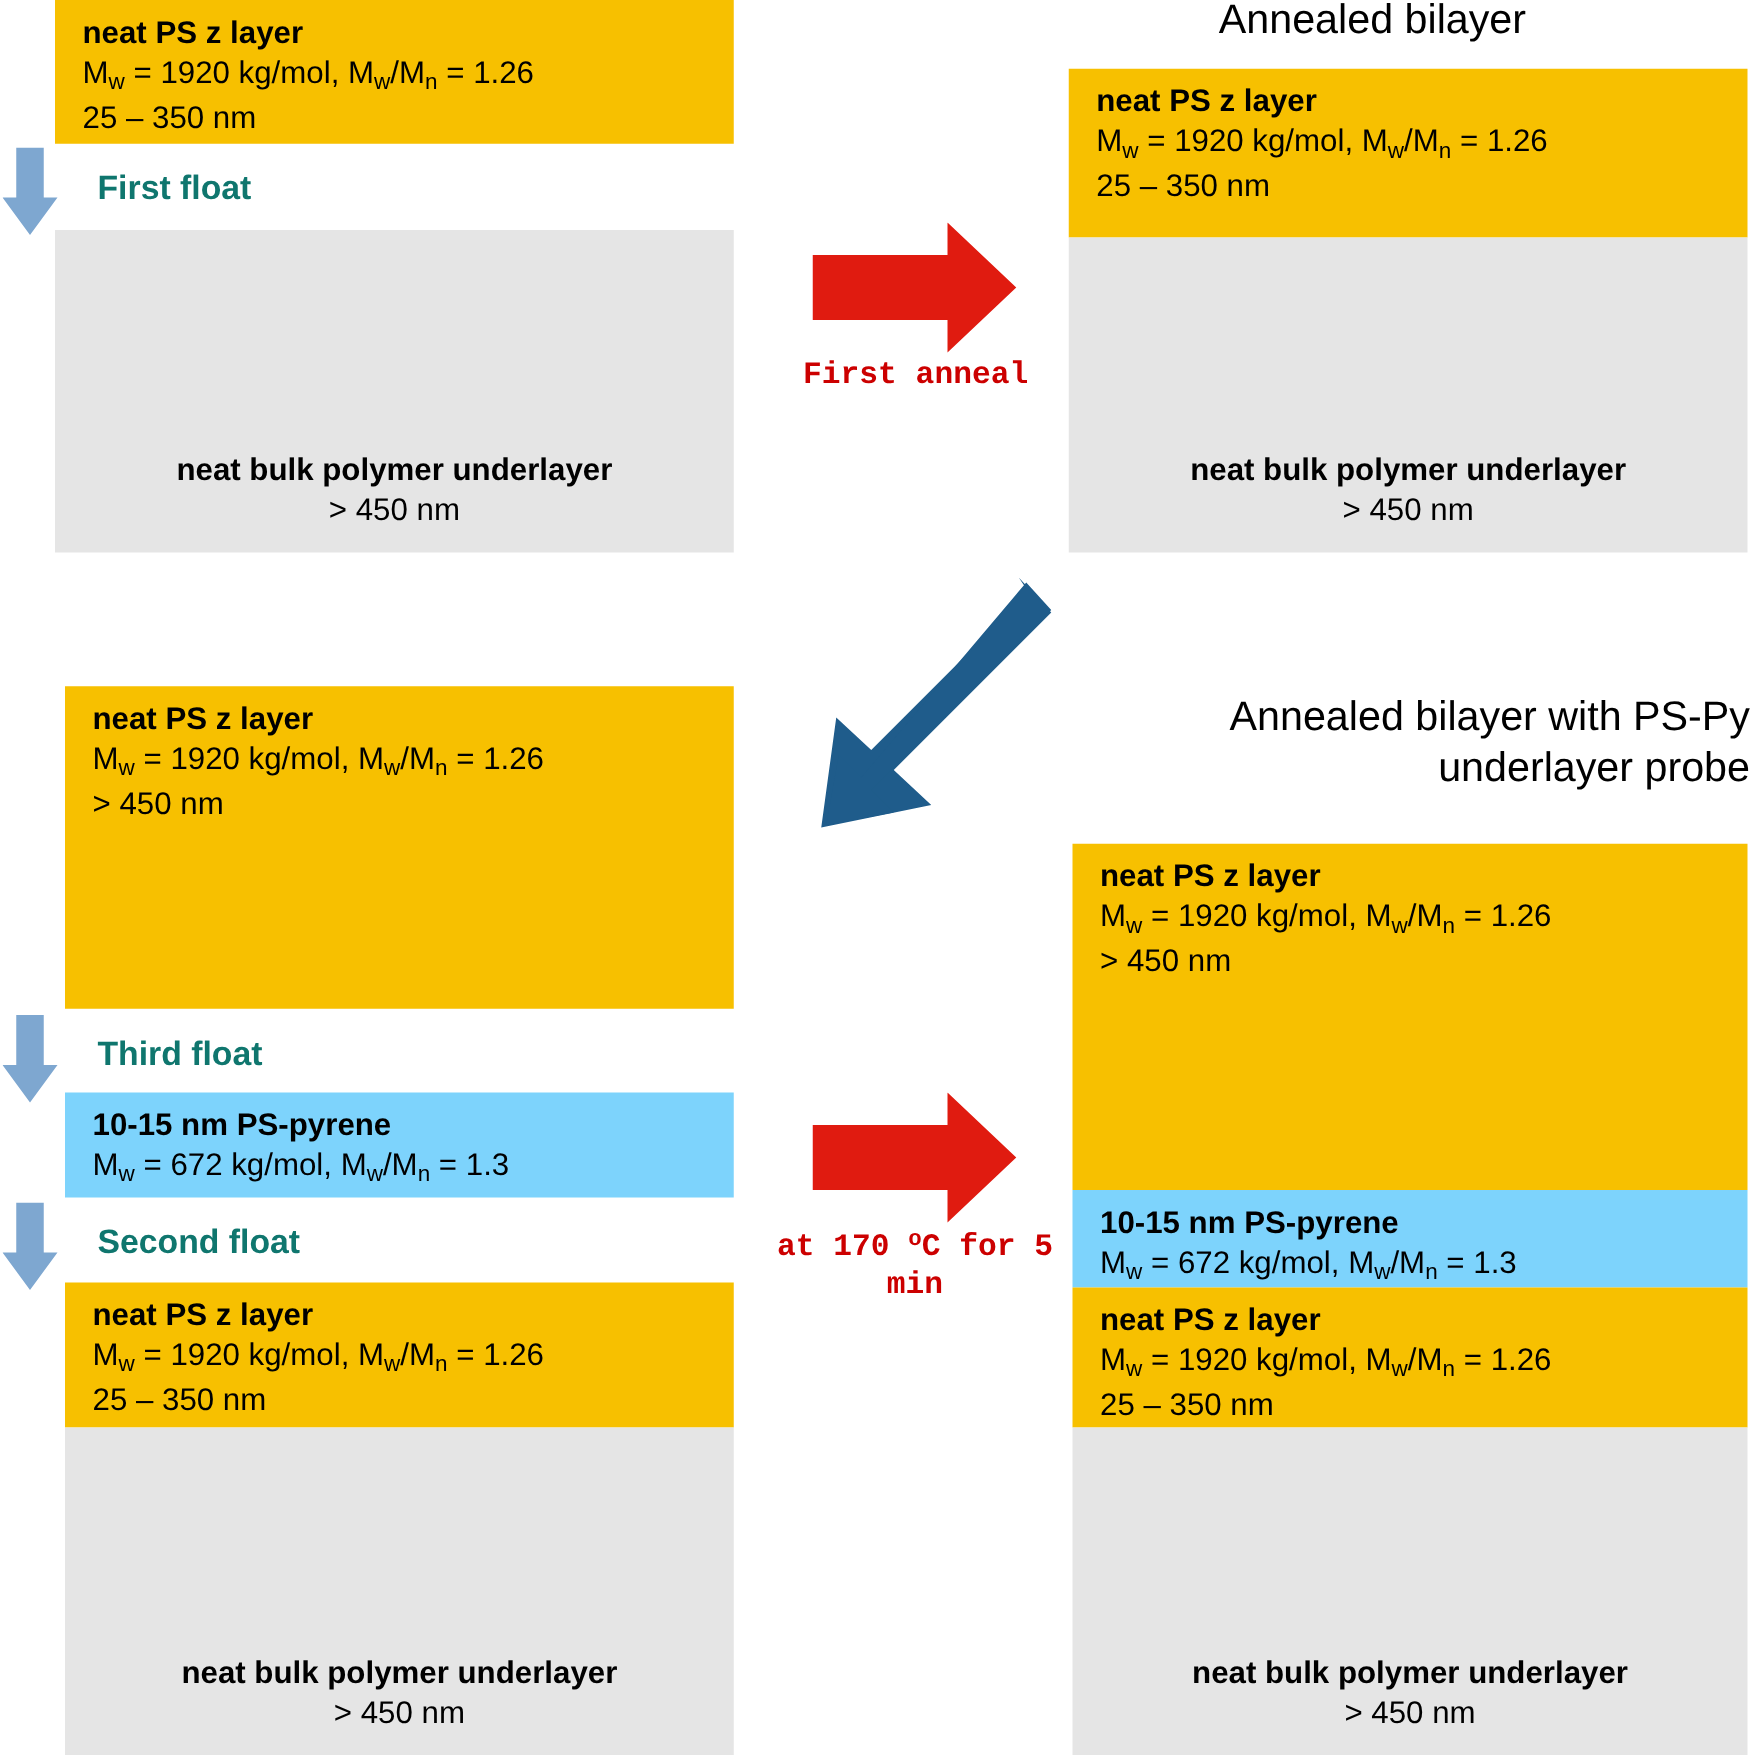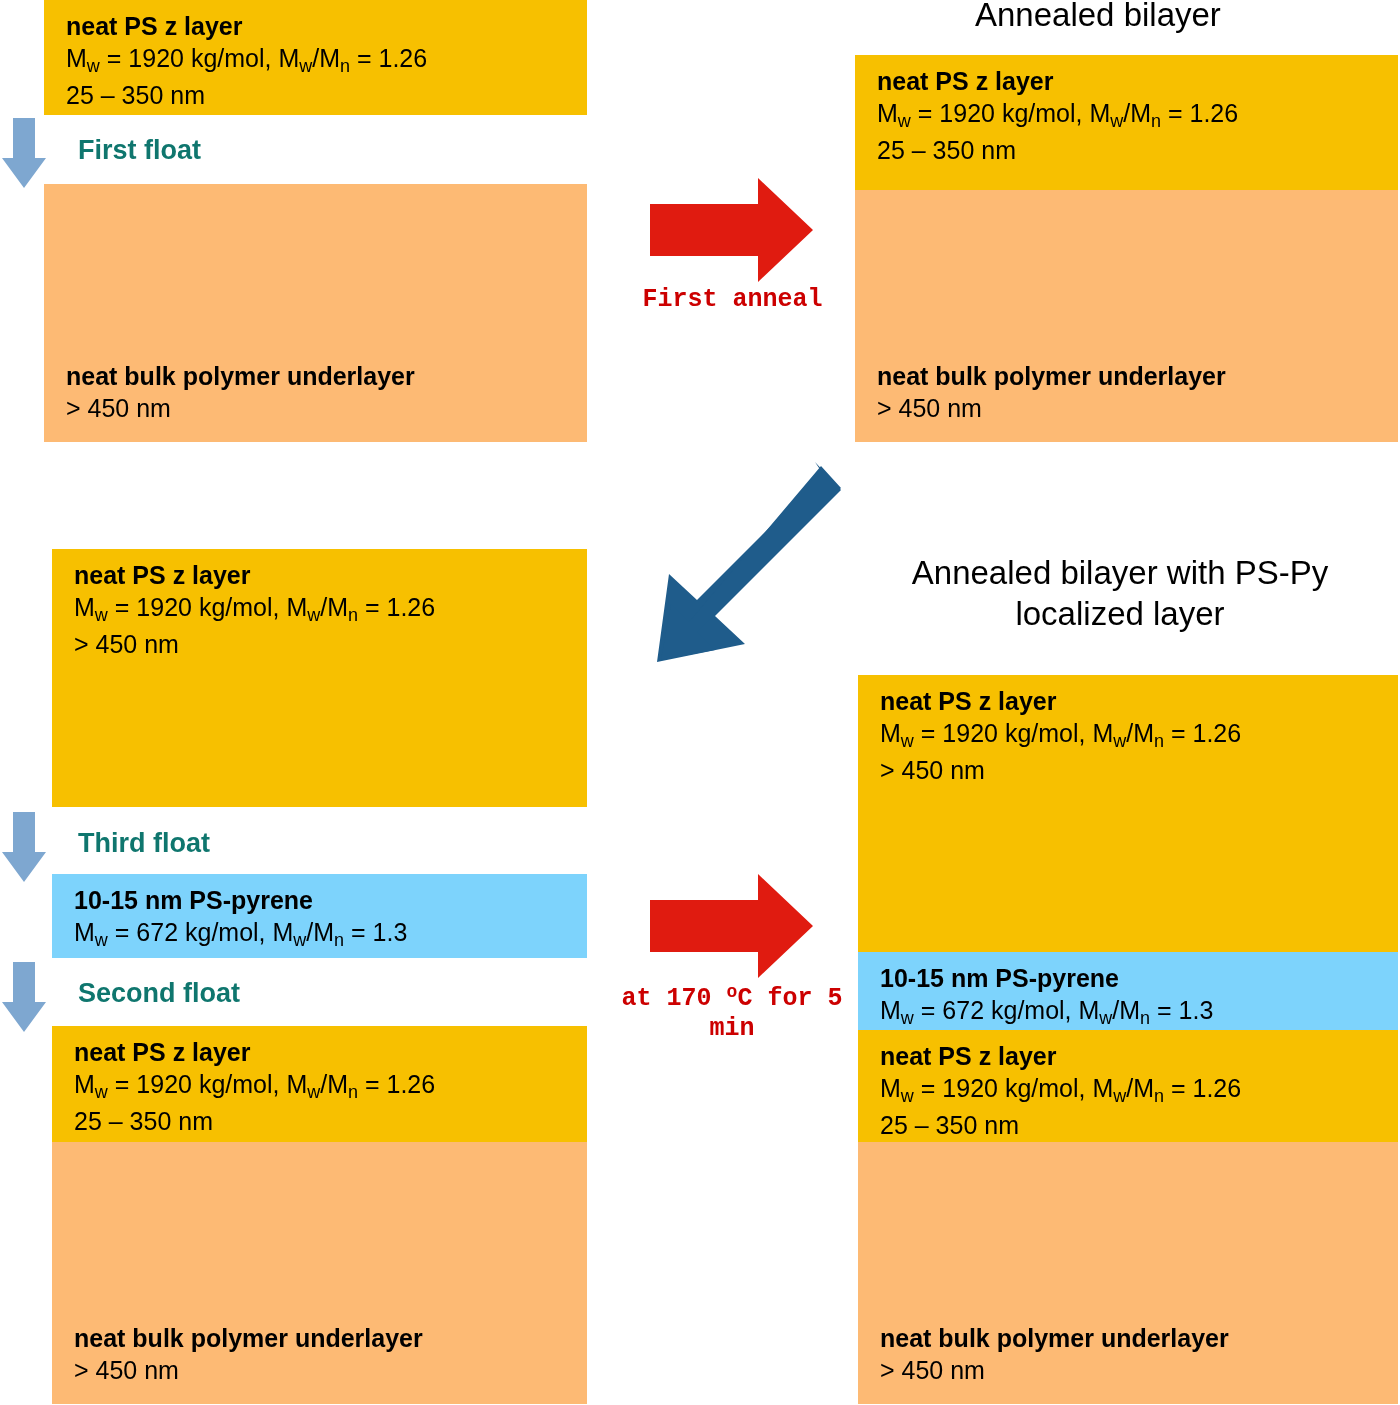--- a/index.html
+++ b/index.html
@@ -29,21 +29,21 @@
     font-size: 25px;
     line-height: 1.29;
     color: #000000;
     white-space: nowrap;
   }
   .block .line.bold {
     font-weight: bold;
   }
   .gold   { background: #f7c000; }
   .lightgold { background: #7dd3fc; }
-  .grey   { background: #fdba74; }
+  .grey   { background: #e5e5e5; text-align: center; }
 
   .label-float {
     position: absolute;
     font-size: 27px;
     font-weight: bold;
     color: #0f766e;
     white-space: nowrap;
   }
   .label-anneal {
     position: absolute;
@@ -148,23 +148,23 @@
   </div>
 
   <svg class="arrow-svg" style="left:650px; top:874px;" width="165" height="105" viewBox="0 0 165 105">
     <polygon points="0,26 108,26 108,0 163,52 108,104 108,78 0,78" fill="#e01b10"></polygon>
   </svg>
   <div class="label-anneal" style="left:596px; top:982px; width:272px;">
     <div>at 170 <sup>o</sup>C for 5</div>
     <div>min</div>
   </div>
 
-  <div class="heading" style="left:840px; top:552px; width:560px;">
+  <div class="heading" style="left:840px; top:552px; width:560px;text-align:right;">
     <div>Annealed bilayer with PS-Py</div>
-    <div>localized layer</div>
+    <div>underlayer probe</div>
   </div>
 
   <div class="block gold" style="left:858px; top:675px; width:540px; height:277px;">
     <div class="line bold">neat PS z layer</div>
     <div class="line">M<sub>w</sub> = 1920 kg/mol, M<sub>w</sub>/M<sub>n</sub> = 1.26</div>
     <div class="line">&gt; 450 nm</div>
   </div>
 
   <div class="block lightgold" style="left:858px; top:952px; width:540px; height:78px;">
     <div class="line bold">10-15 nm PS-pyrene</div>

